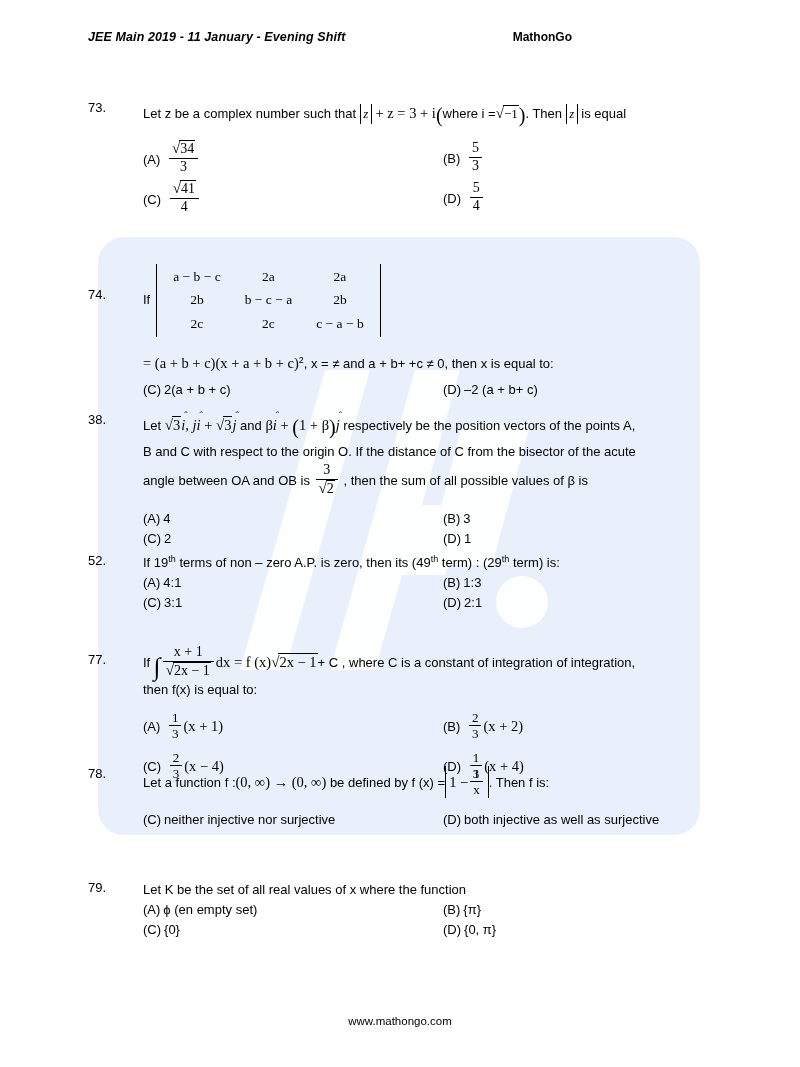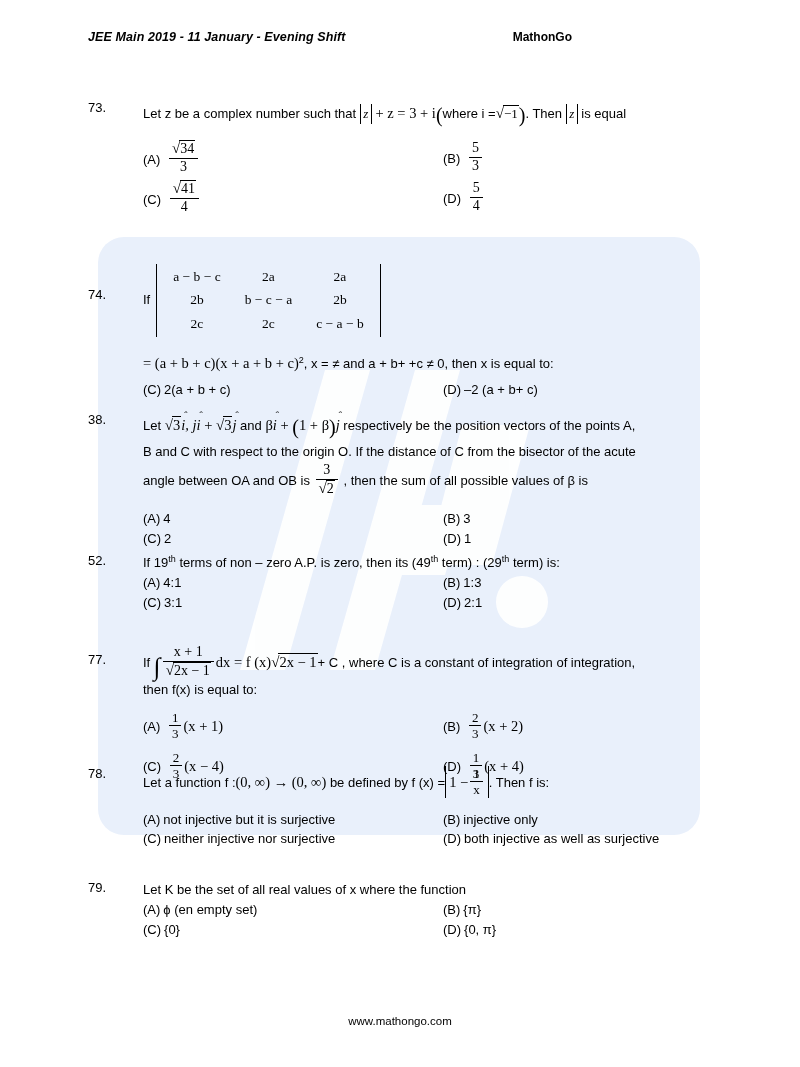--- a/index.html
+++ b/index.html
@@ -393,28 +393,20 @@
       <span class="stem-line" style="line-height:2.1;">
         <span>Let  a function f :</span><span class="math">(0, ∞)</span>
         <span class="math">→</span>
         <span class="math">(0, ∞)</span>
         <span>be defined by f (x) =</span><span class="abs absn" style="padding:0 3px;"><span class="math">1 −</span><span class="frac small"><span class="num">1</span><span class="den">x</span></span></span><span>. Then f is:</span>
       </span>
 
       <div class="opts" style="margin-top:12px;">
         <div class="opt-row">
           <span class="opt left">
-            <span class="opt-lbl">(A)</span><span>not injective but it is surjective</span>
-          </span>
-          <span class="opt right">
-            <span class="opt-lbl">(B)</span><span>injective only</span>
-          </span>
-        </div>
-        <div class="opt-row">
-          <span class="opt left">
             <span class="opt-lbl">(C)</span><span>neither injective nor surjective</span>
           </span>
           <span class="opt right">
             <span class="opt-lbl">(D)</span><span>both injective as well as surjective</span>
           </span>
         </div>
       </div>
     </div>
   </div>
 

